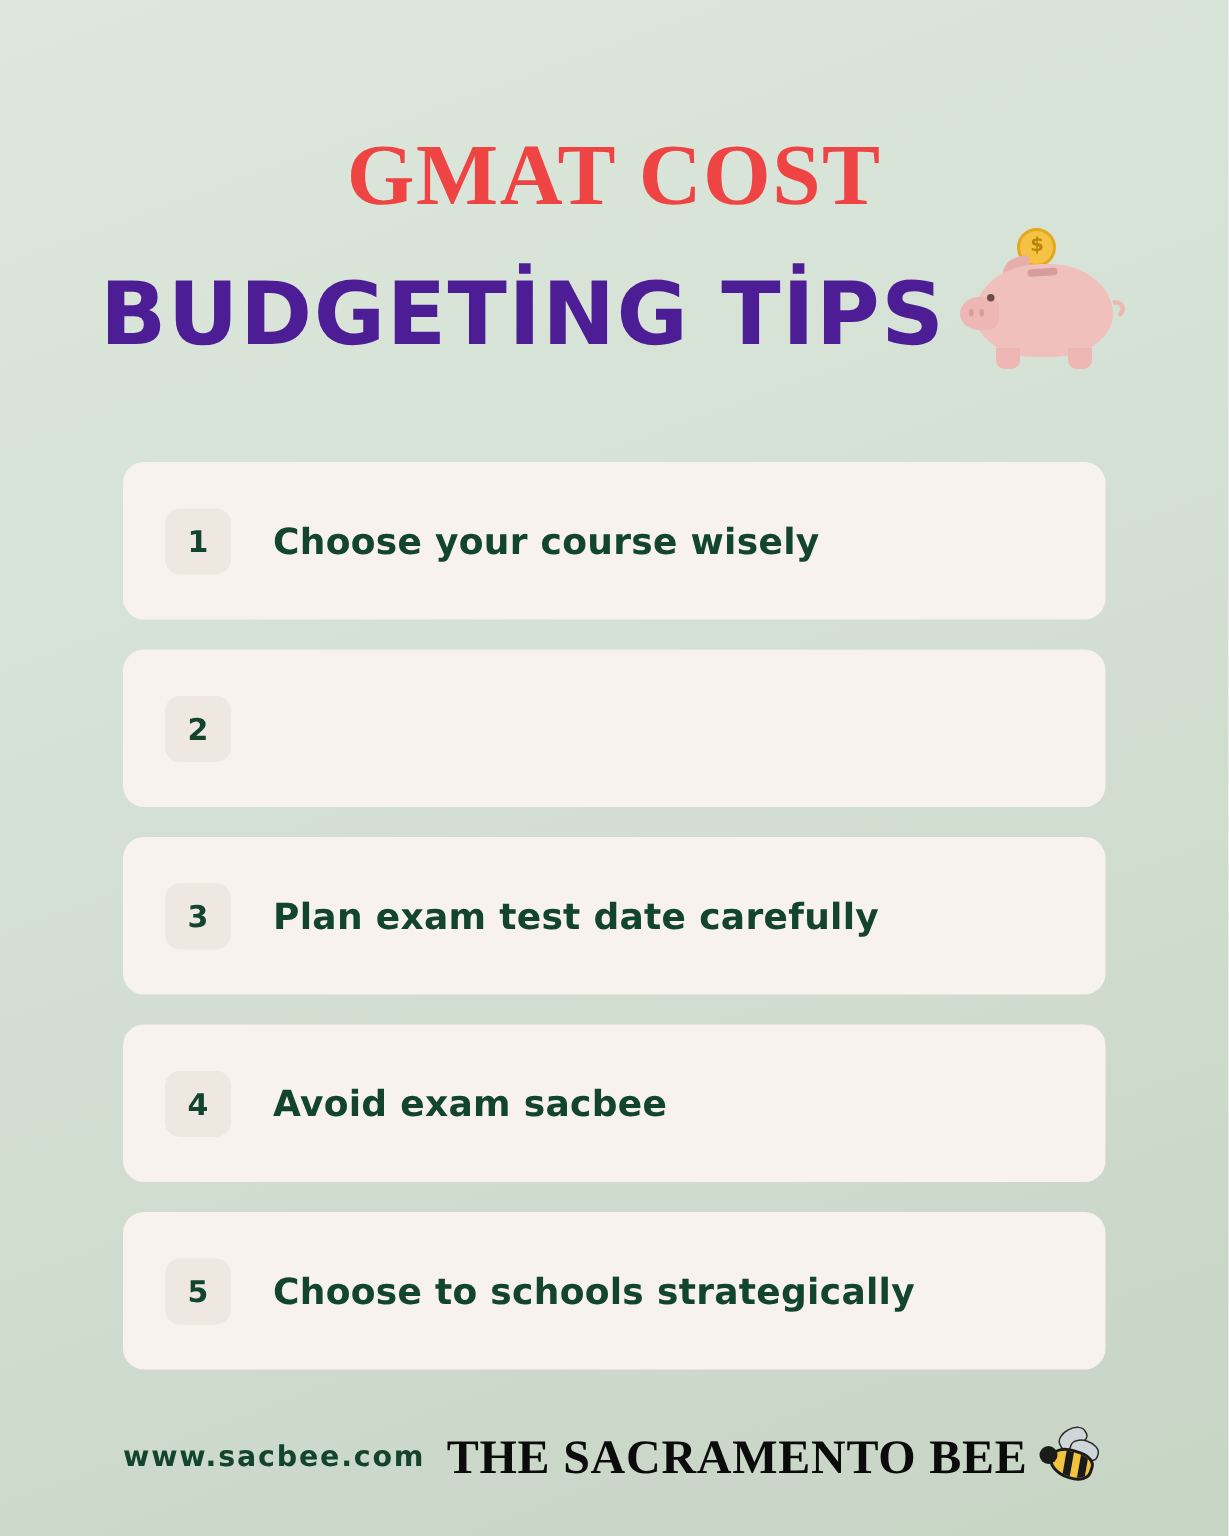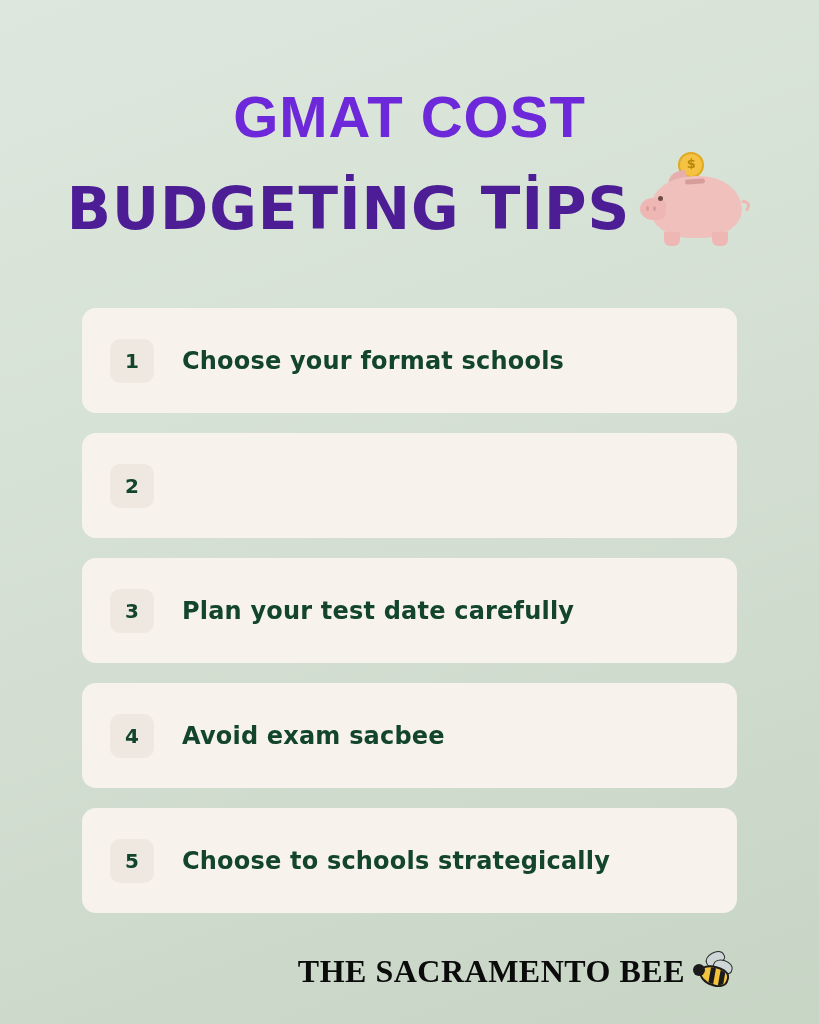--- a/index.html
+++ b/index.html
@@ -20,25 +20,25 @@
     padding: 0;
   }
 
   
   .title-block {
     text-align: center;
     padding-top: 88px;
     position: relative;
   }
   .title-line1 {
-    font-family: Liberation Sans, sans-serif;
+    font-family: Liberation Serif, serif;
     font-weight: 700;
     font-size: 58px;
     letter-spacing: 1px;
-    color: #6d28d9;
+    color: #ef4444;
     line-height: 1.0;
   }
   .title-line2-wrap {
     display: flex;
     align-items: center;
     justify-content: center;
     margin-top: 12px;
     gap: 6px;
   }
   .title-line2 {
@@ -301,45 +301,46 @@
         <div class="eye"></div>
         <div class="tail"></div>
       </div>
     </div>
   </div>
 
   <div class="tips">
 
     <div class="tip-row">
       <div class="tip-num">1</div>
-      <div class="tip-text">Choose your format schools</div>
+      <div class="tip-text">Choose your course wisely</div>
     </div>
 
     <div class="tip-row">
       <div class="tip-num">2</div>
     </div>
 
     <div class="tip-row">
       <div class="tip-num">3</div>
-      <div class="tip-text">Plan your test date carefully</div>
+      <div class="tip-text">Plan exam test date carefully</div>
     </div>
 
     <div class="tip-row">
       <div class="tip-num">4</div>
       <div class="tip-text">Avoid exam sacbee</div>
     </div>
 
     <div class="tip-row">
       <div class="tip-num">5</div>
       <div class="tip-text">Choose to schools strategically</div>
     </div>
 
   </div>
 
   <div class="footer">
+    <div class="site-url">www.sacbee.com</div>
     <div class="brand">
       <div class="brand-name">THE SACRAMENTO BEE</div>
       <div class="bee">
         <div class="wing up"></div>
         <div class="wing down"></div>
         <div class="abdomen">
           <div class="stripe s1"></div>
           <div class="stripe s2"></div>
         </div>
         <div class="head"></div>

